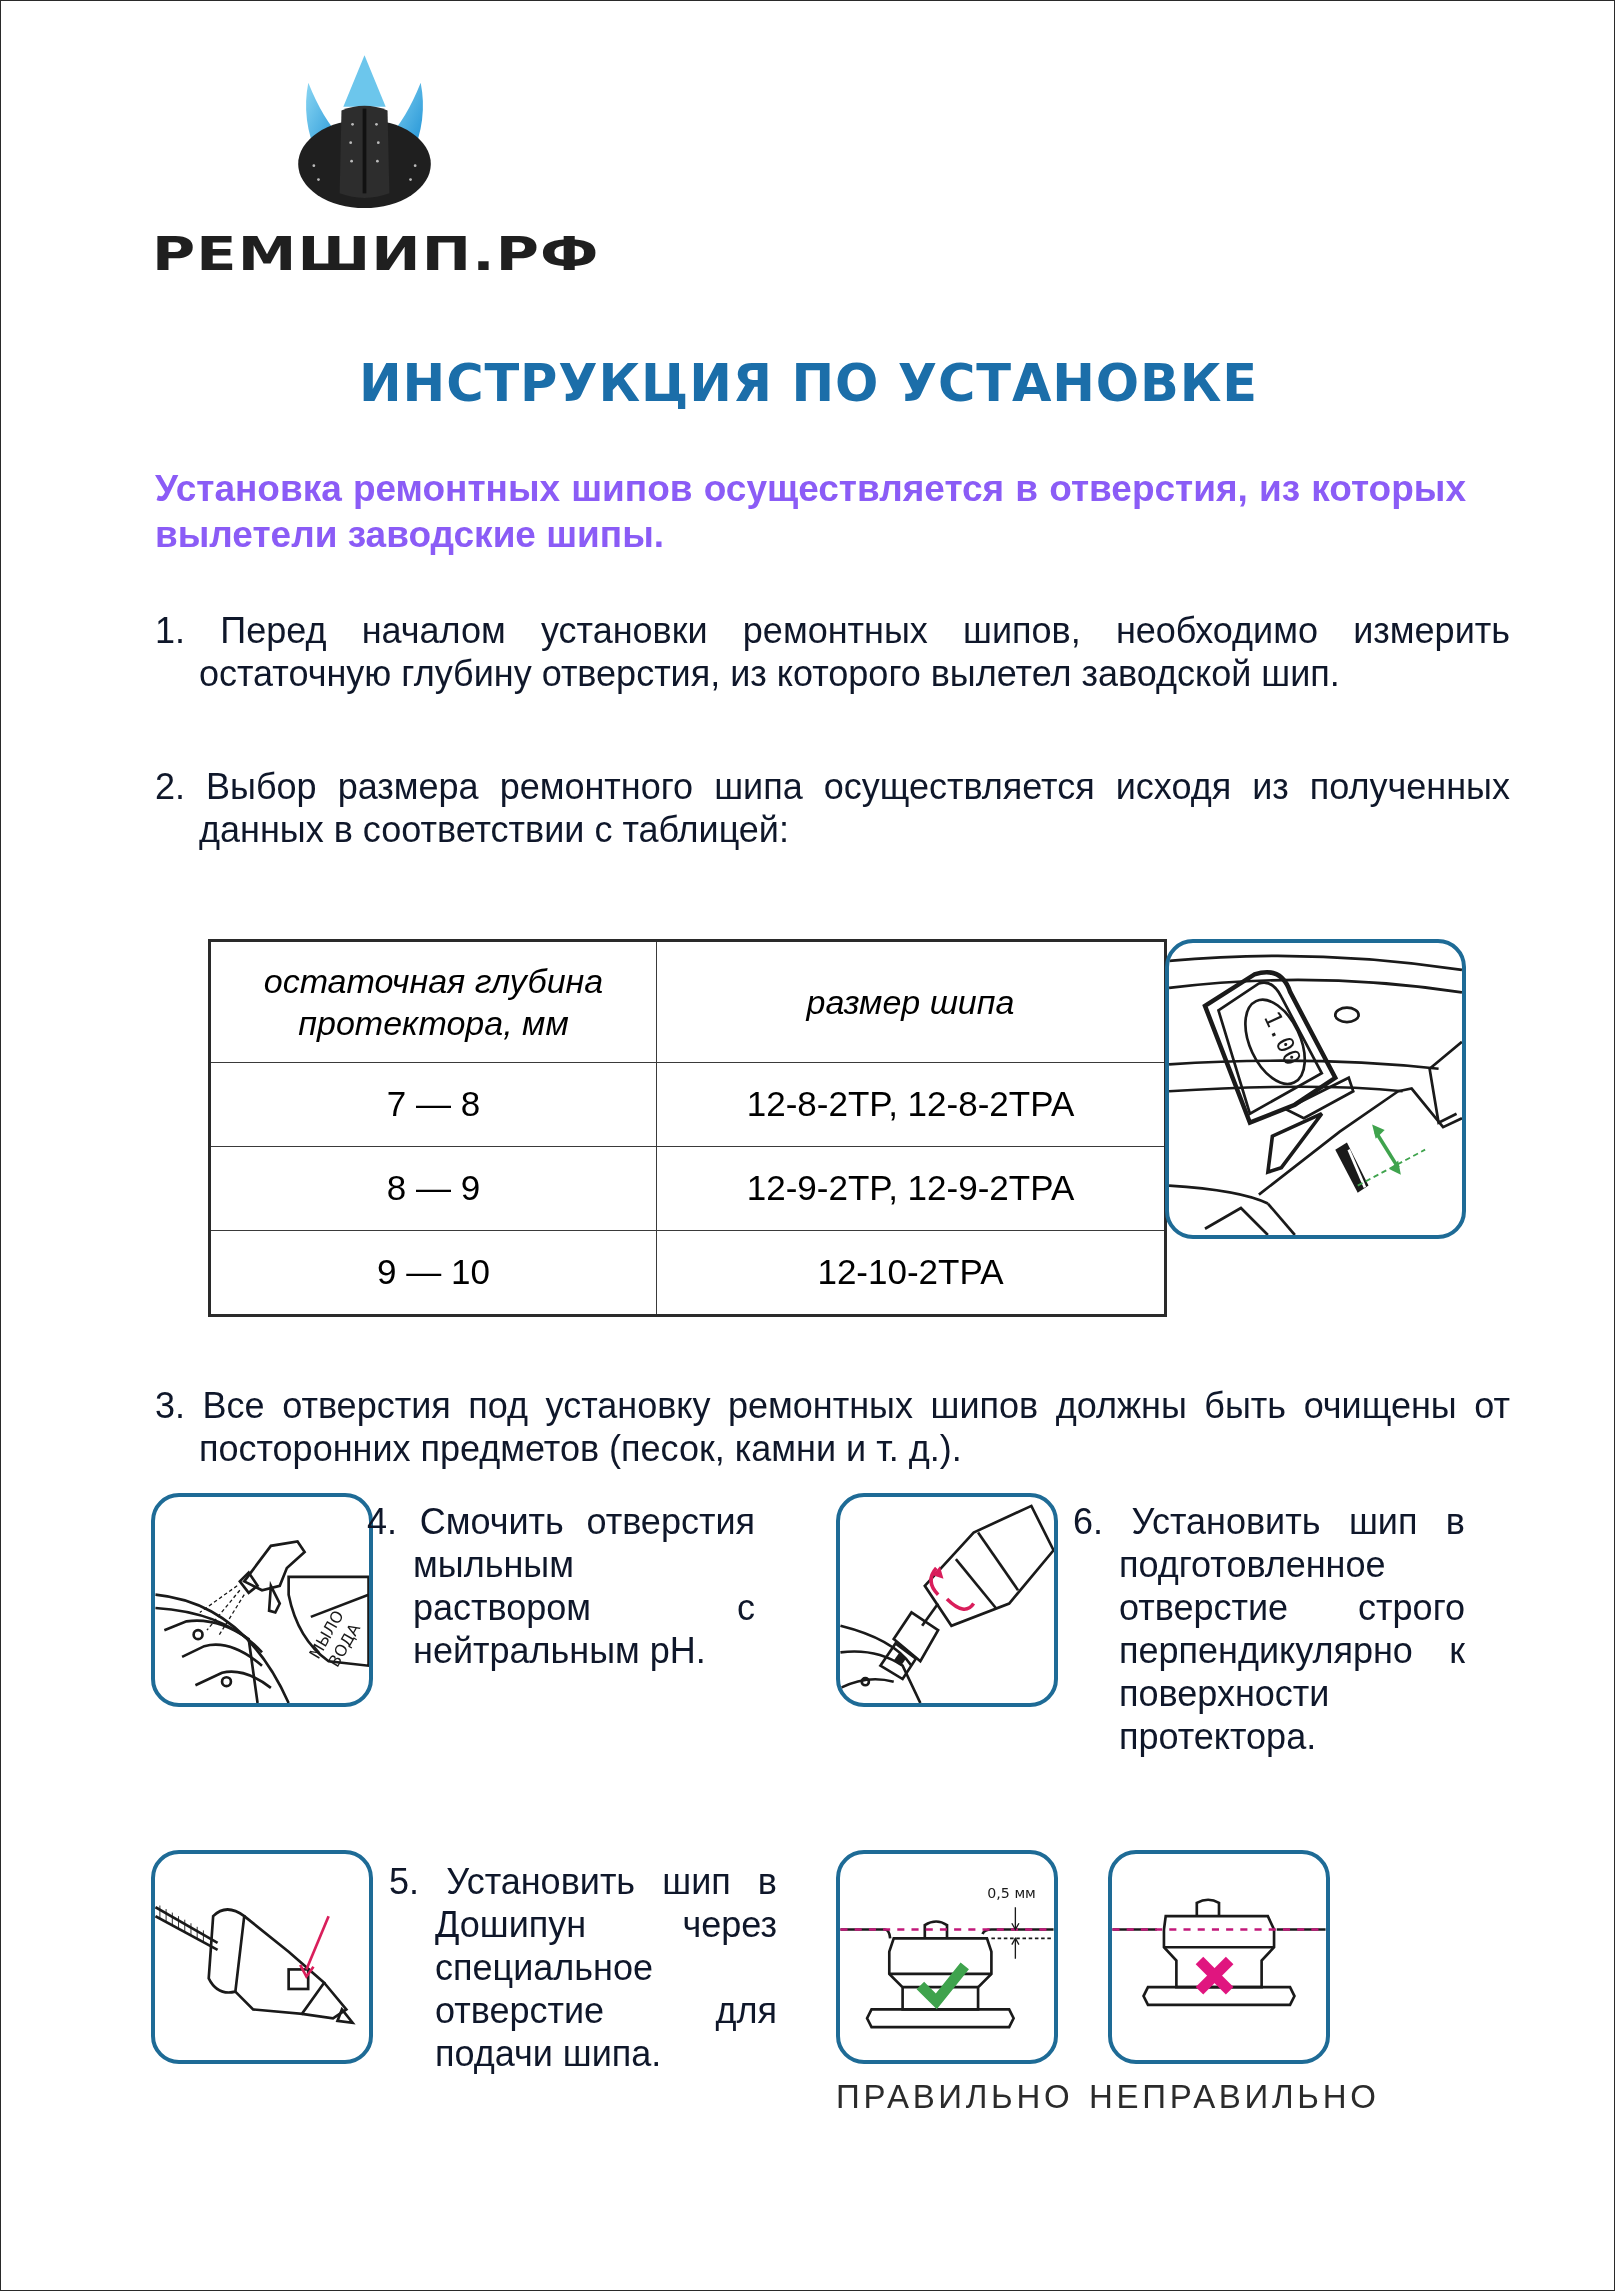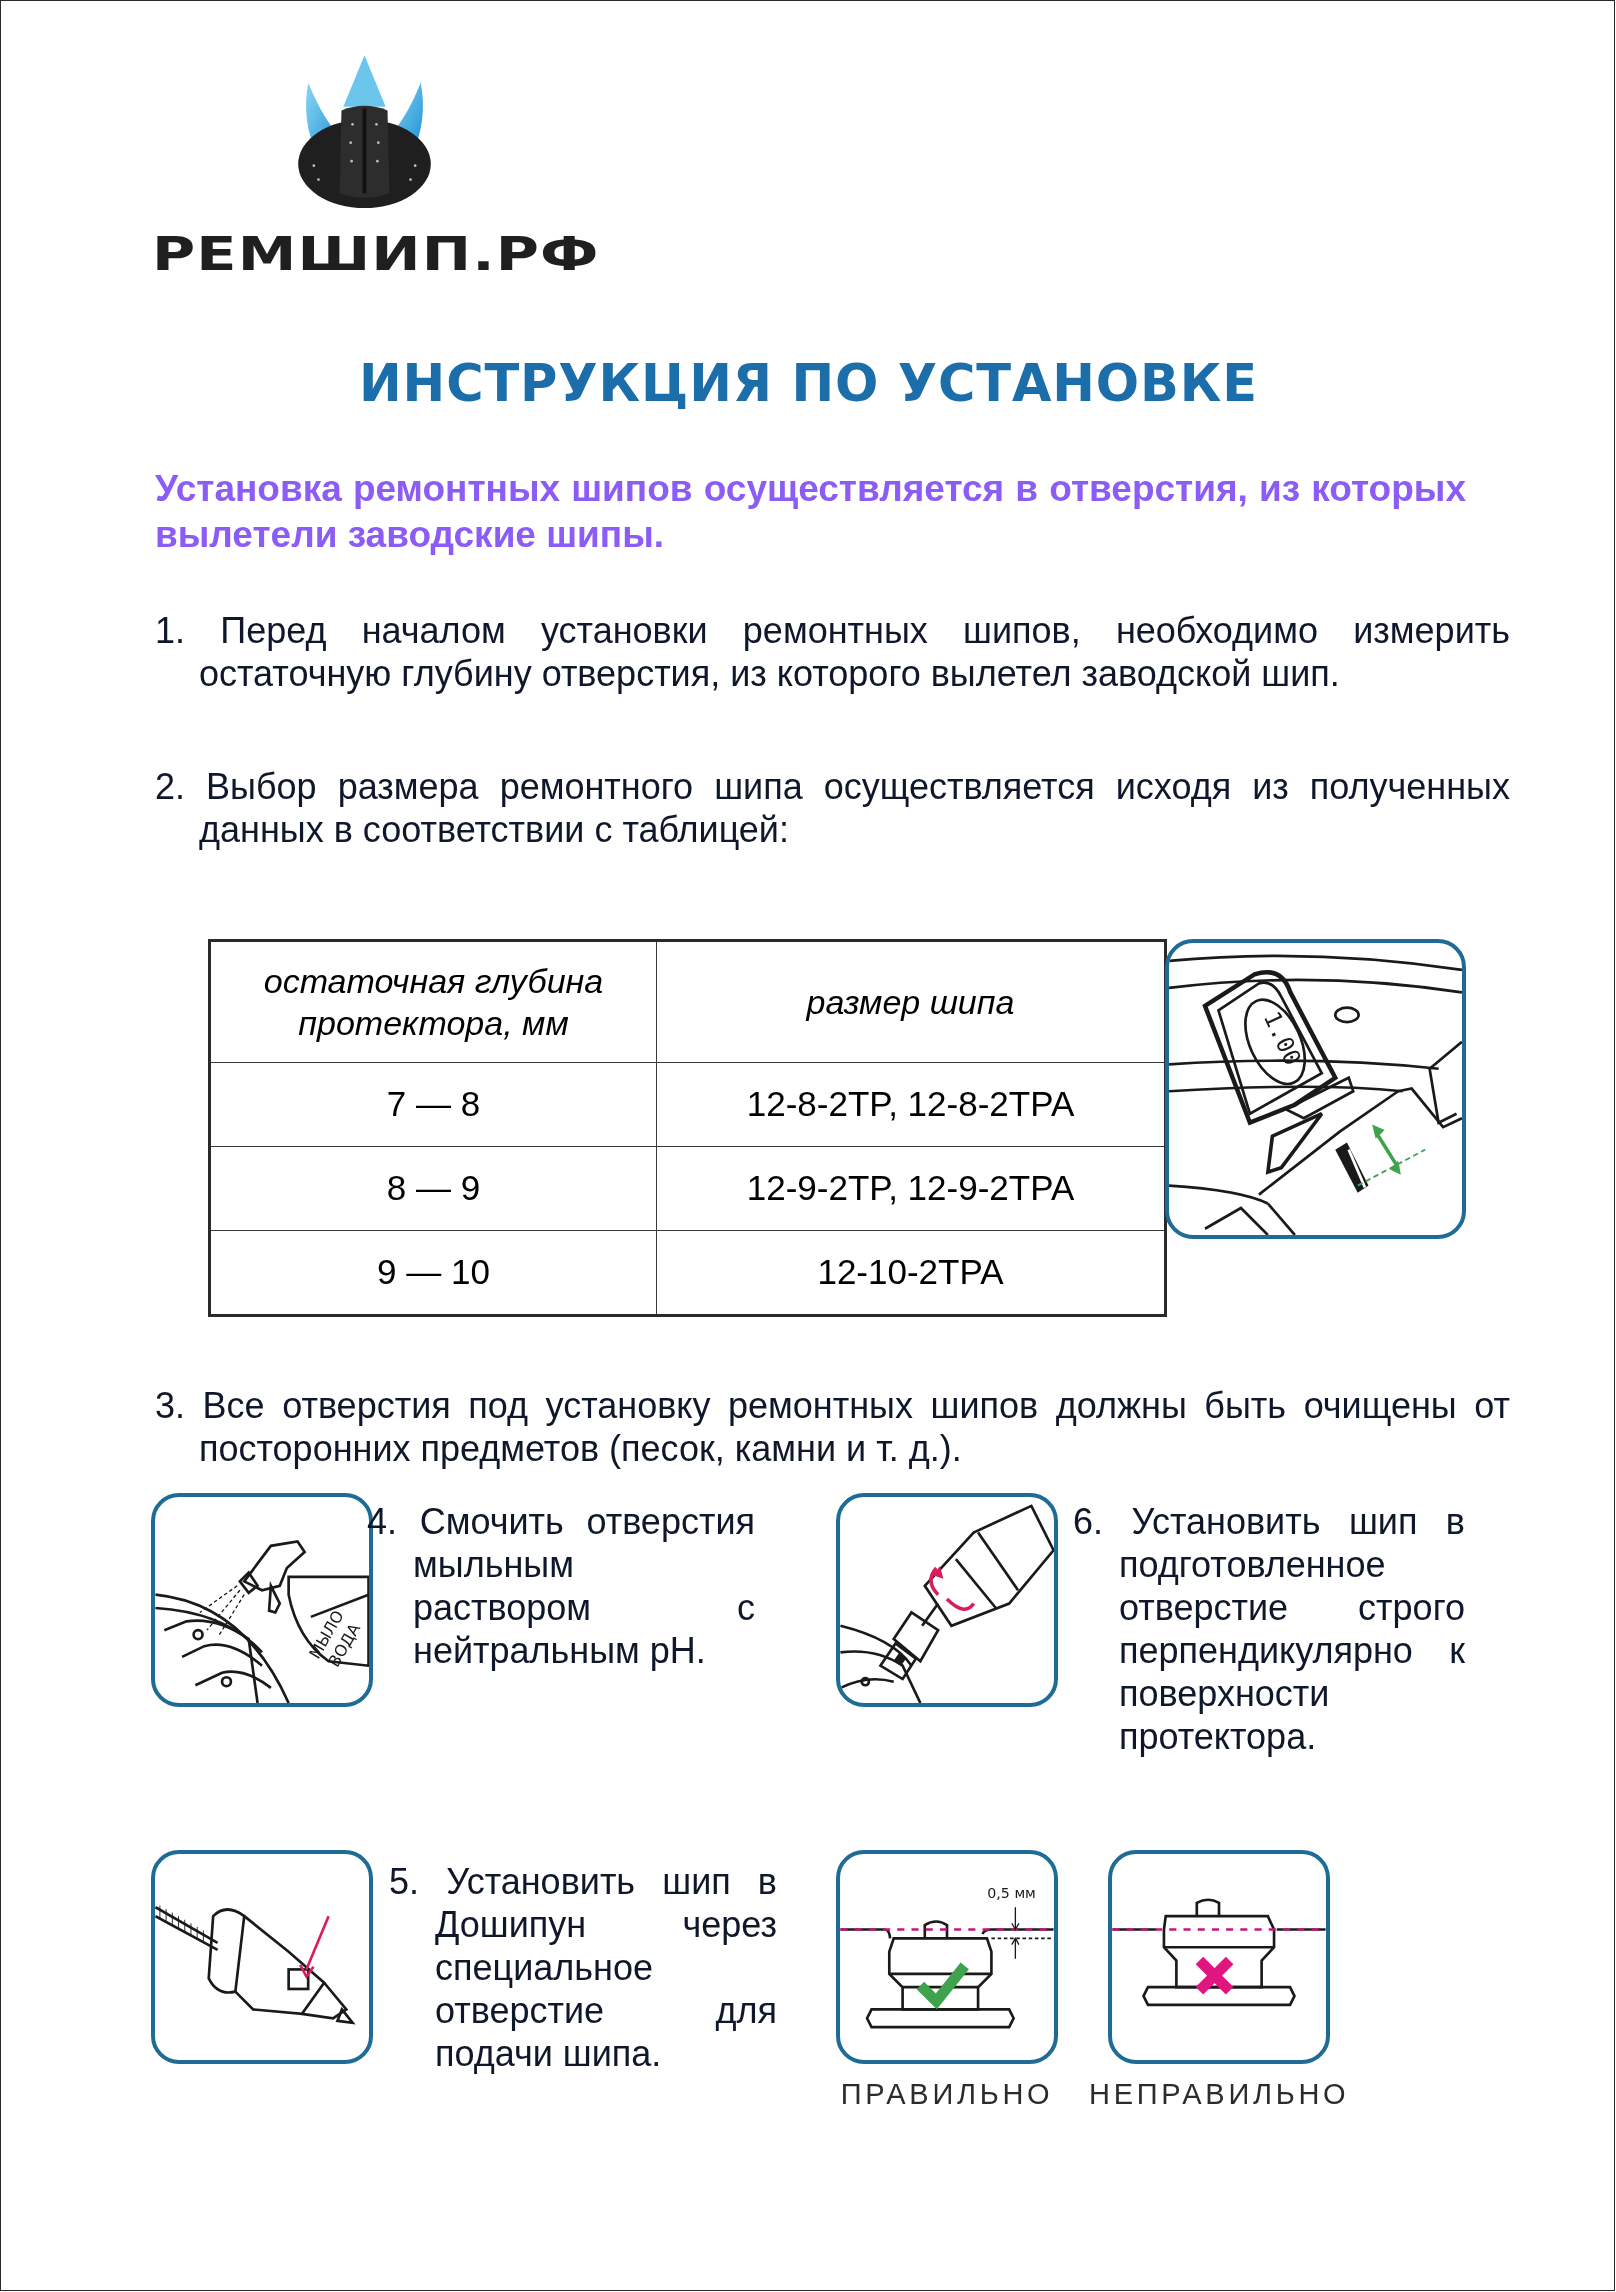--- a/index.html
+++ b/index.html
@@ -36,21 +36,21 @@
   .depth-table th, .depth-table td { border: 1.8px solid #3a3a3a; text-align: center; }
   .depth-table th { font-weight: normal; font-style: italic; font-size: 34px; line-height: 42px; height: 118px; }
   .depth-table td { font-size: 35px; height: 61px; }
   .depth-table th.c1, .depth-table td.c1 { width: 443px; }
 
   
   .frame { position: absolute; border: 4.6px solid #1e6b96; border-radius: 28px; background: #fff;
            overflow: hidden; box-sizing: border-box; }
   .frame svg { position: absolute; left: 0; top: 0; width: 100%; height: 100%; }
 
-  .caption { position: absolute; font-family: "Liberation Sans", sans-serif; font-size: 29px;
+  .caption { position: absolute; font-family: "Liberation Sans", sans-serif; font-size: 33px;
              letter-spacing: 3.7px; color: #2b2b2b; text-align: center; }
 </style>
 </head>
 <body>
 
 <div class="page-border"></div>
 
 <div class="logo">
   <svg class="logo-mark" viewBox="0 0 190 170">
     <defs>

